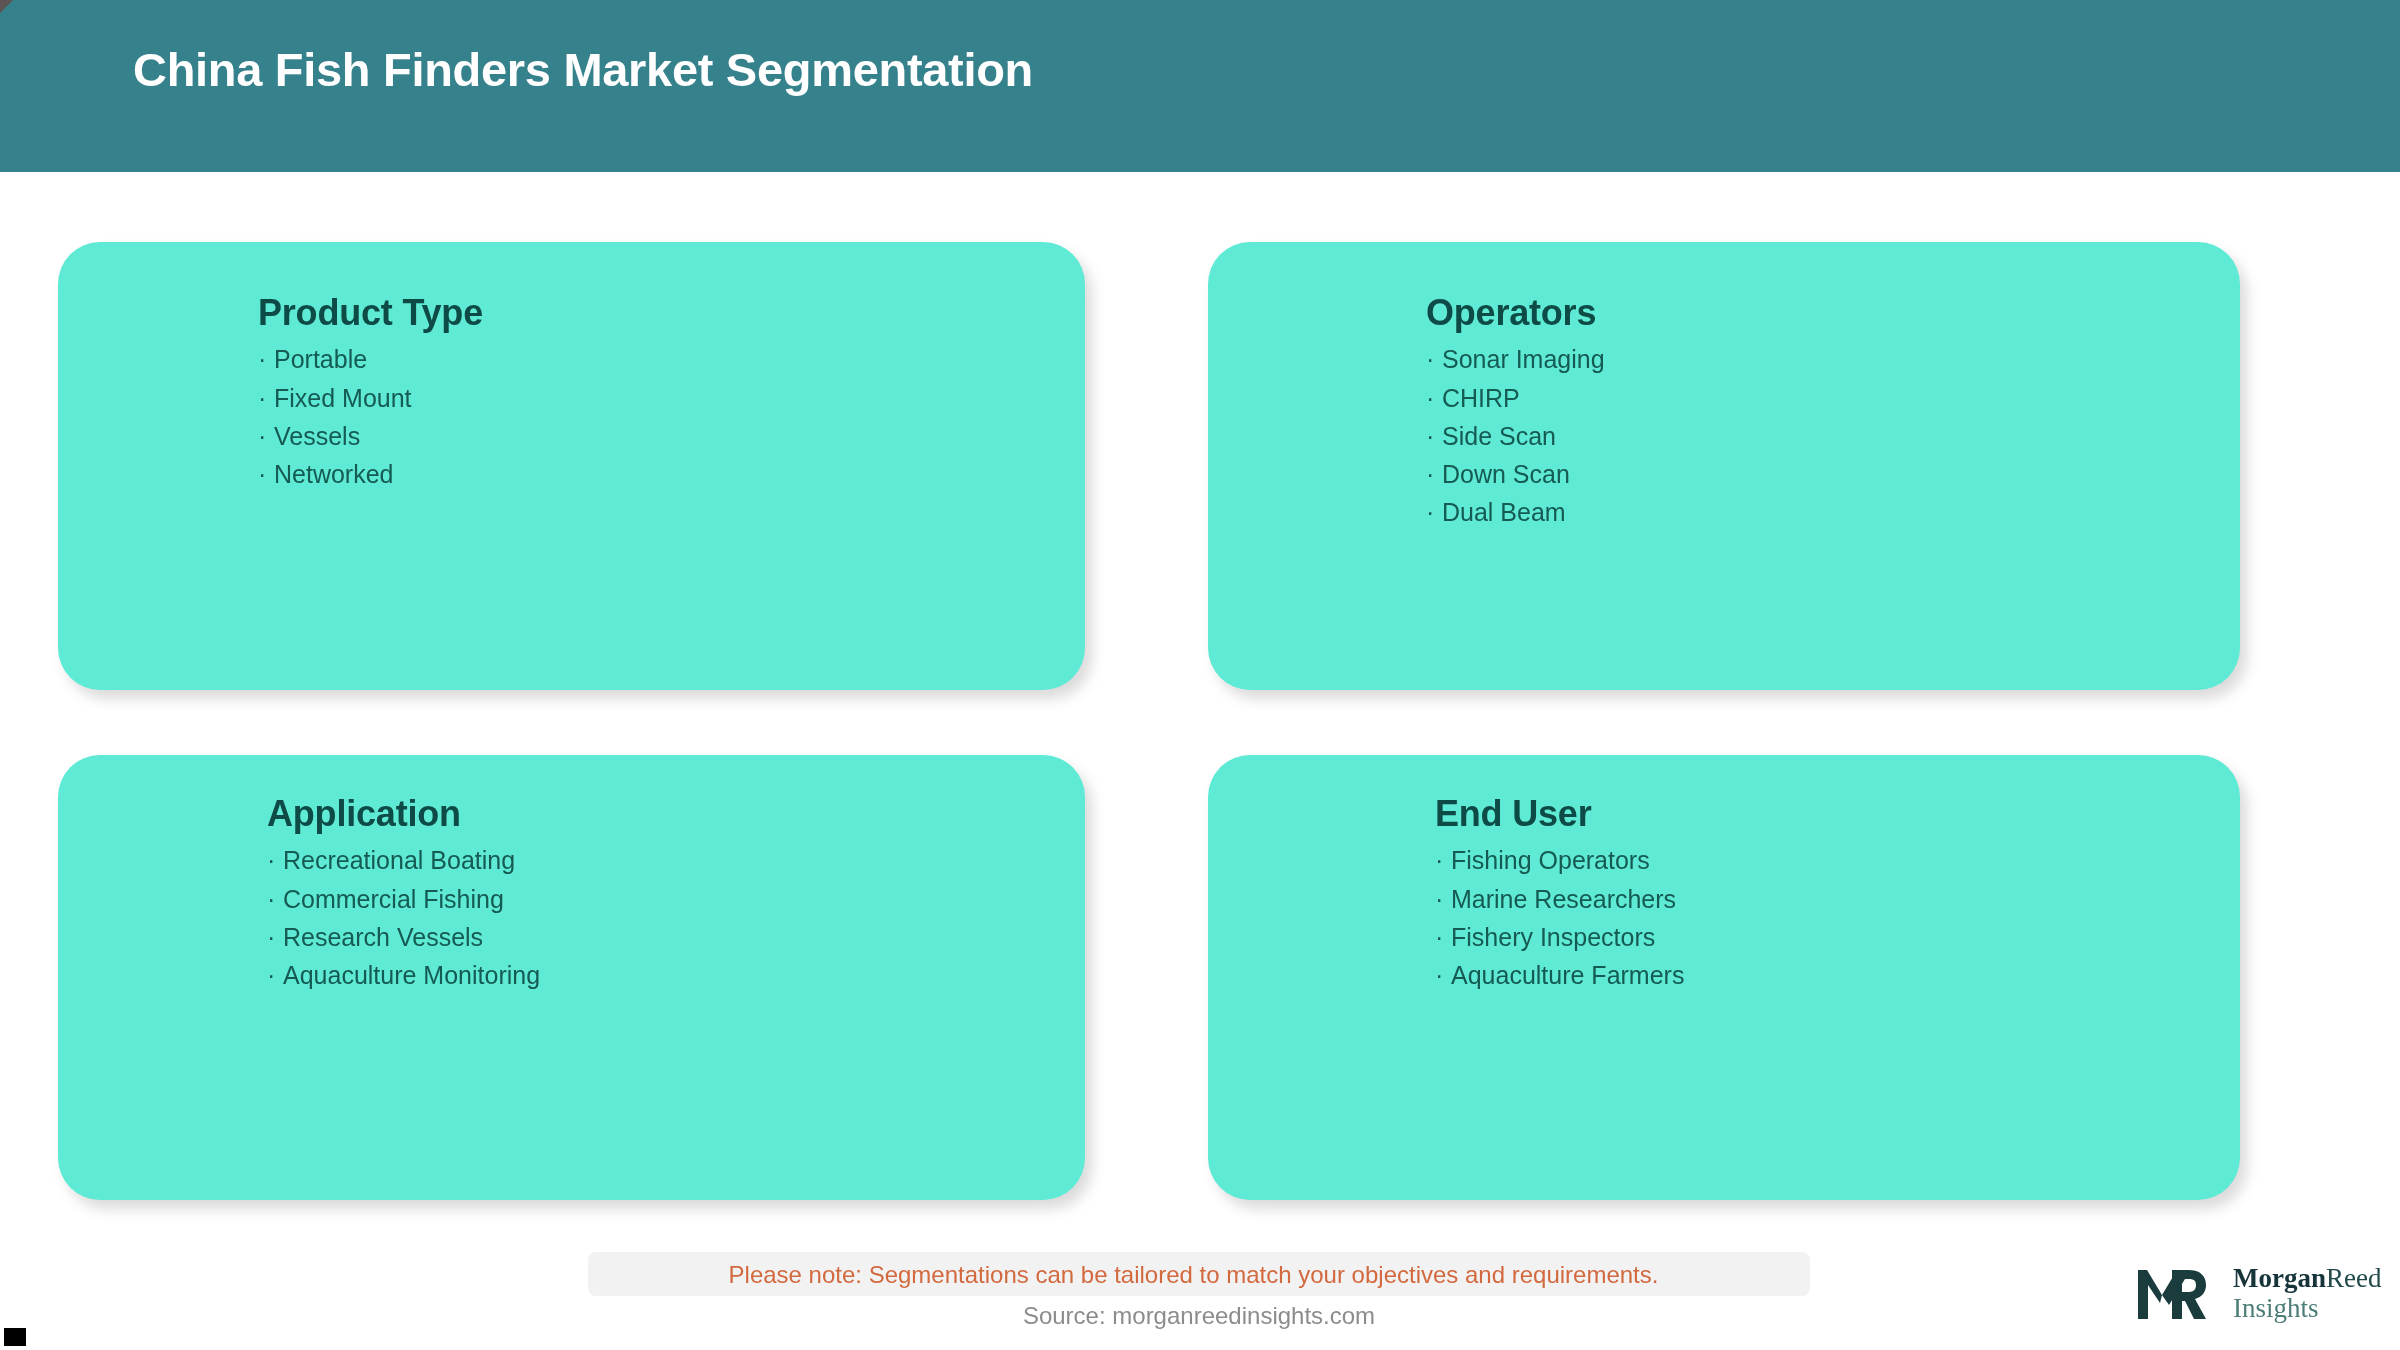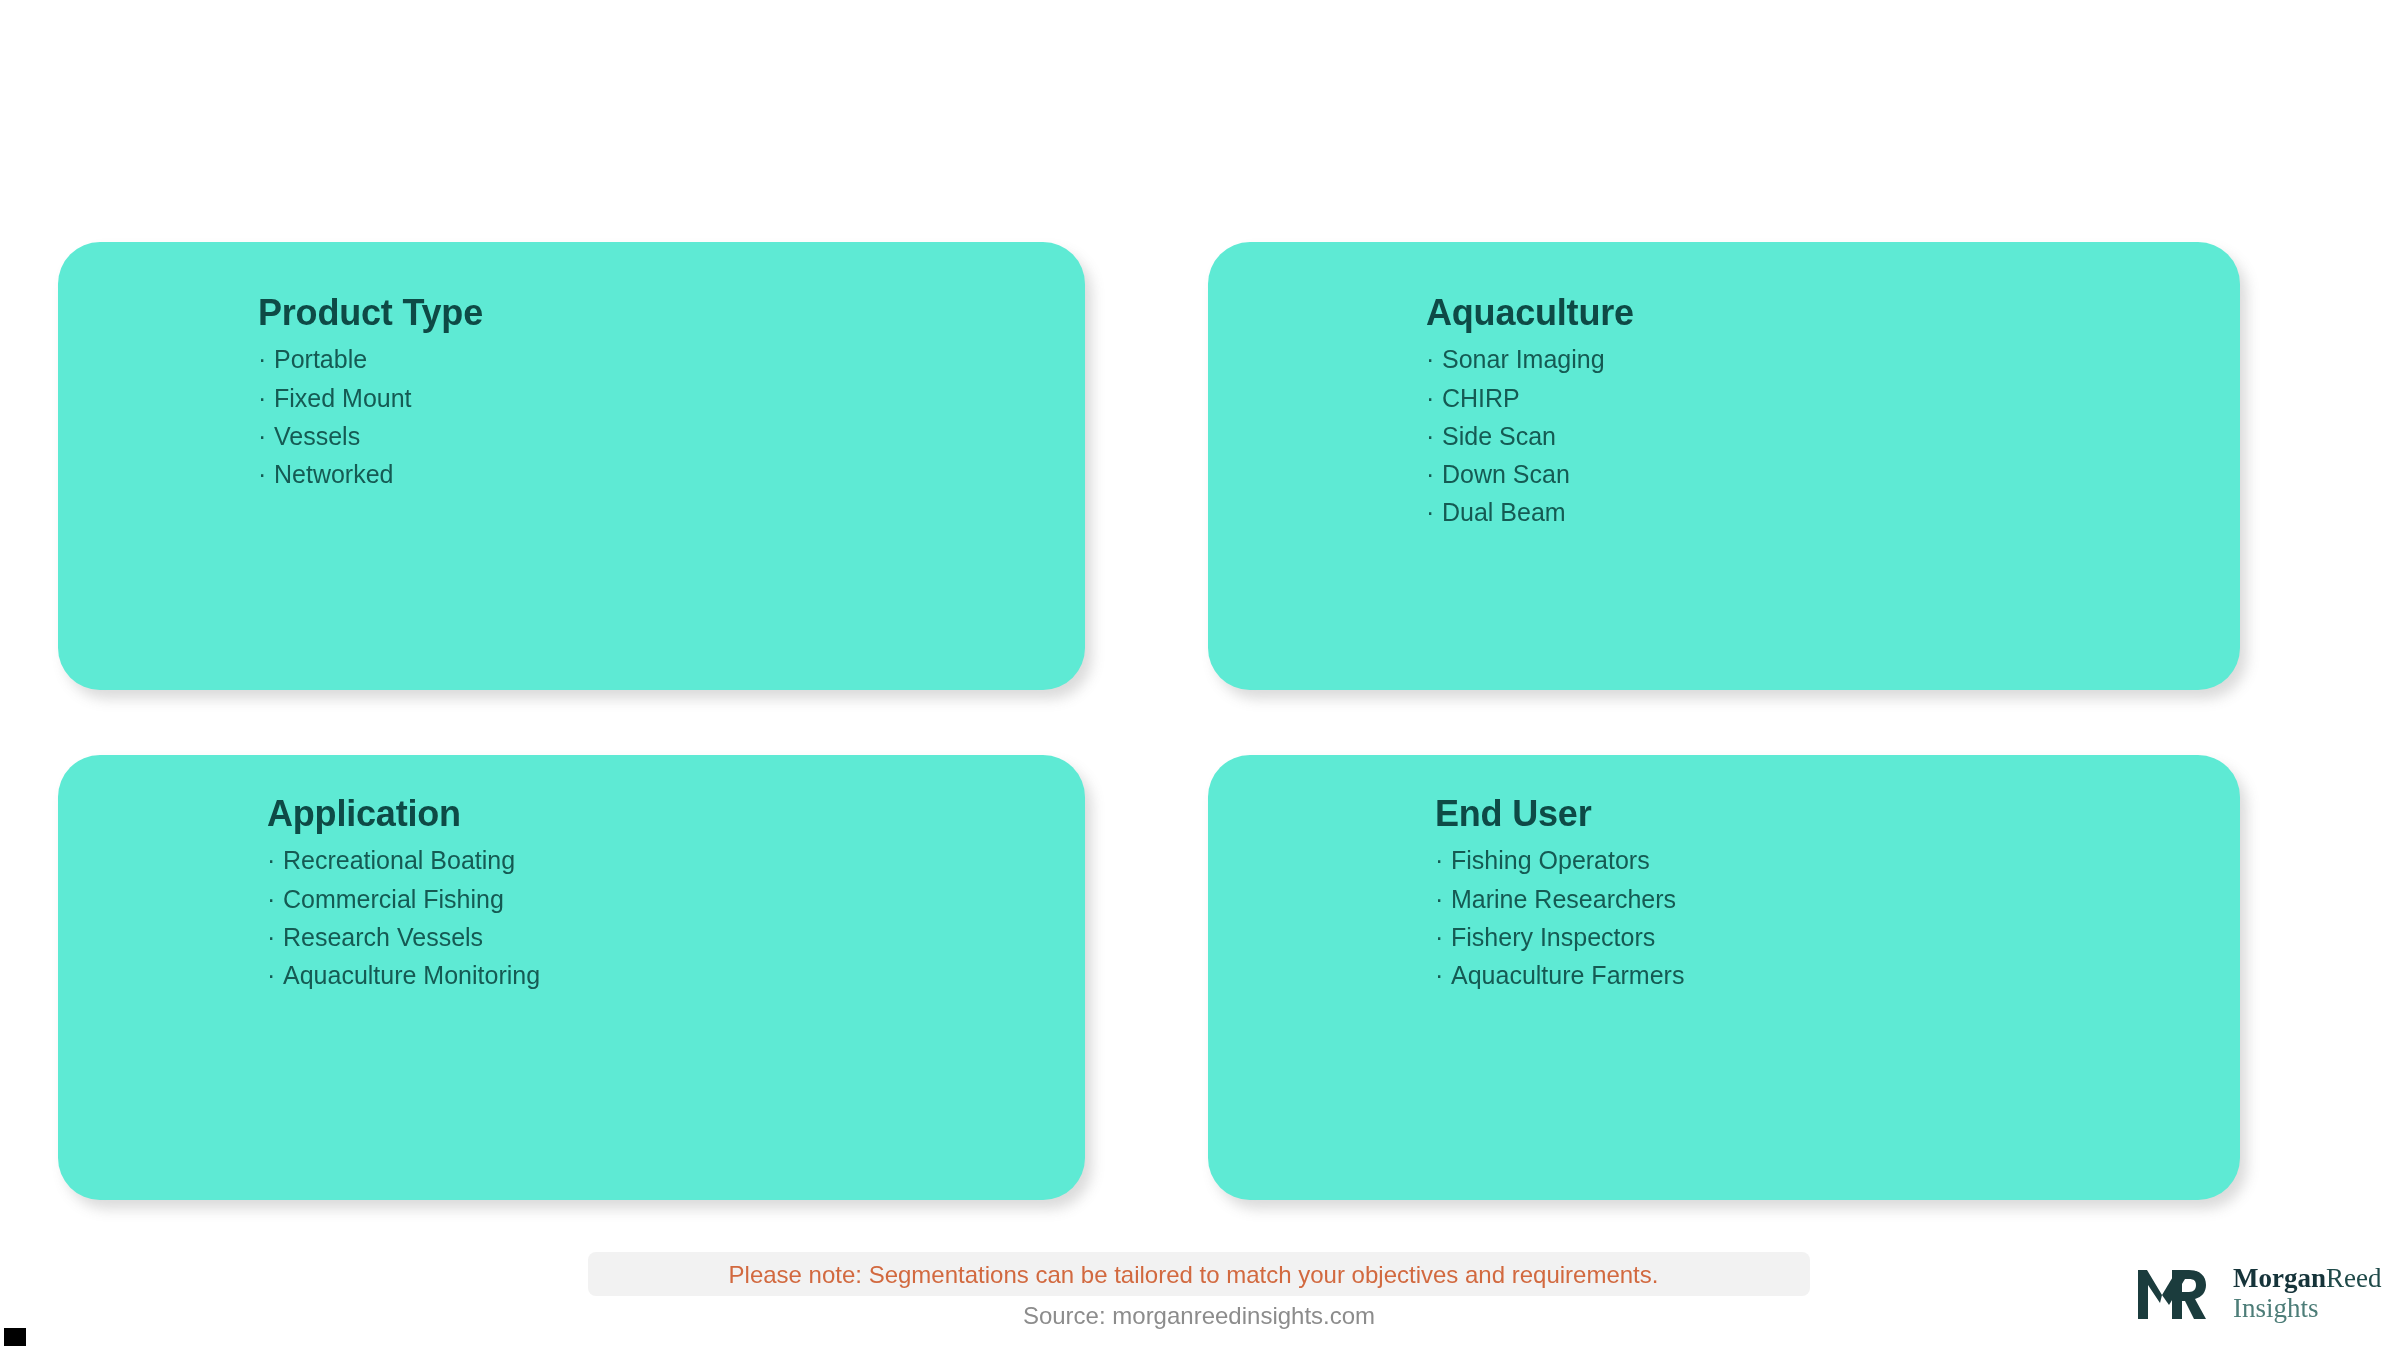--- a/index.html
+++ b/index.html
@@ -163,36 +163,40 @@
     line-height: 30px;
     color: #4d7d78;
     white-space: nowrap;
   }
 </style>
 </head>
 <body>
 
 <div id="slide">
 
+  <div id="header-band">
+    <div id="header-title">China Fish Finders Market Segmentation</div>
+    <div id="corner-tl"></div>
+  </div>
 
   <div class="card" id="card-0">
     <div class="card-body">
       <div class="card-title">Product Type</div>
       <ul class="card-list">
         <li><span class="bullet-dot">·</span><span>Portable</span></li>
         <li><span class="bullet-dot">·</span><span>Fixed Mount</span></li>
         <li><span class="bullet-dot">·</span><span>Vessels</span></li>
         <li><span class="bullet-dot">·</span><span>Networked</span></li>
       </ul>
     </div>
   </div>
 
   <div class="card" id="card-1">
     <div class="card-body">
-      <div class="card-title">Aquaculture</div>
+      <div class="card-title">Operators</div>
       <ul class="card-list">
         <li><span class="bullet-dot">·</span><span>Sonar Imaging</span></li>
         <li><span class="bullet-dot">·</span><span>CHIRP</span></li>
         <li><span class="bullet-dot">·</span><span>Side Scan</span></li>
         <li><span class="bullet-dot">·</span><span>Down Scan</span></li>
         <li><span class="bullet-dot">·</span><span>Dual Beam</span></li>
       </ul>
     </div>
   </div>
 

